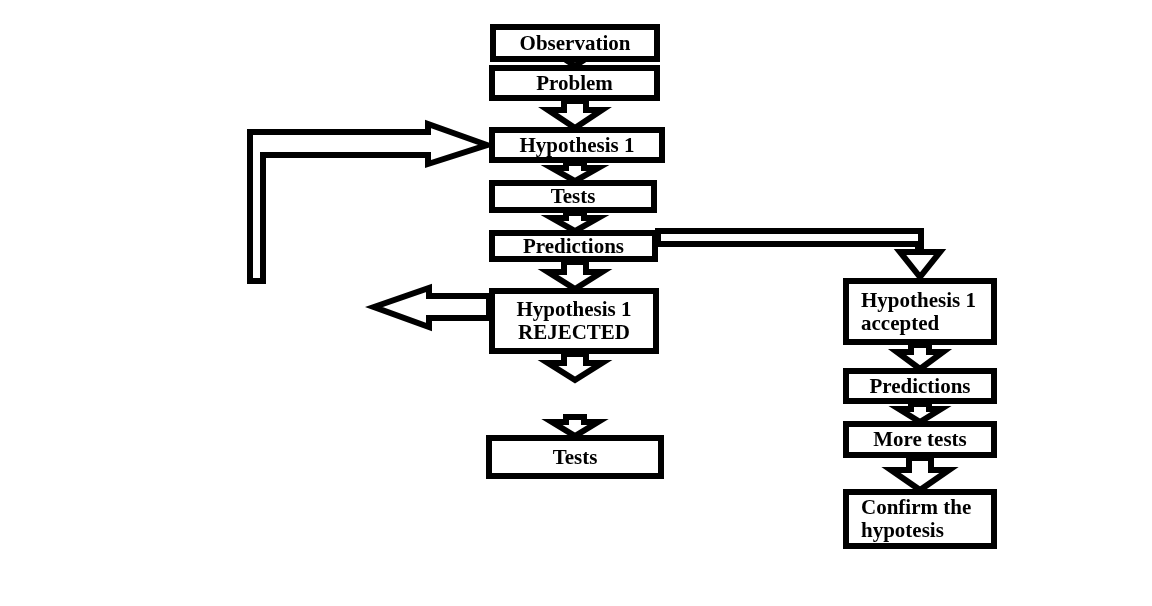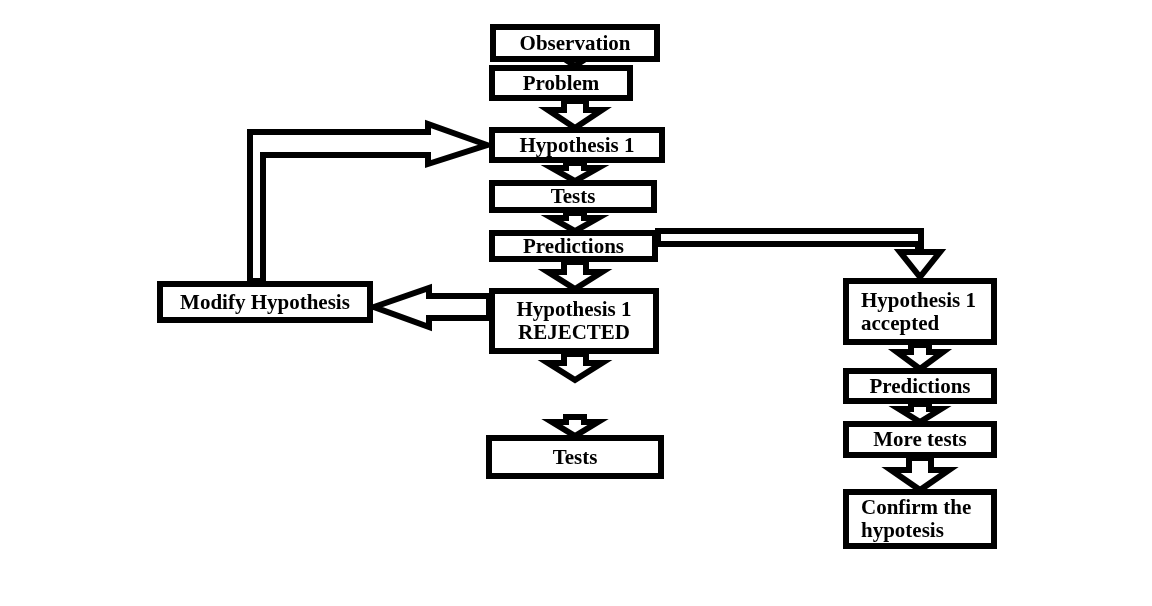--- a/index.html
+++ b/index.html
@@ -85,39 +85,36 @@
     <polygon fill="#ffffff" stroke="#000000" stroke-width="6" stroke-linejoin="miter" points="250,281 250,132 428,132 428,124 487,145 428,164 428,155 263,155 263,281"></polygon>
 
     <polygon fill="#ffffff" stroke="#000000" stroke-width="6" stroke-linejoin="miter" points="658,231 921,231 921,252 940,252 920,277 900,252 918,252 918,244 658,244"></polygon>
 
   </svg>
 
   <div class="node-box" style="left:490px; top:17px; width:170px; height:38px;margin-top:7px;">
     <span class="node-label">Observation</span>
   </div>
 
-  <div class="node-box" style="left:489px; top:65px; width:144px; height:36px;">
+  <div class="node-box" style="left:489px; top:65px; width:171px; height:36px;">
     <span class="node-label">Problem</span>
   </div>
 
   <div class="node-box" style="left:489px; top:127px; width:176px; height:36px;">
     <span class="node-label">Hypothesis 1</span>
   </div>
 
   <div class="node-box" style="left:489px; top:180px; width:168px; height:33px;">
     <span class="node-label">Tests</span>
   </div>
 
   <div class="node-box" style="left:489px; top:230px; width:169px; height:32px;">
     <span class="node-label">Predictions</span>
   </div>
 
-  <div class="node-box" style="left:157px; top:281px; width:216px; height:42px;">
-    <span class="node-label">Modify Hypothesis</span>
-  </div>
 
   <div class="node-box" style="left:489px; top:288px; width:170px; height:66px;">
     <span class="node-label">Hypothesis 1
 REJECTED</span>
   </div>
 
 
   <div class="node-box" style="left:486px; top:435px; width:178px; height:44px;">
     <span class="node-label">Tests</span>
   </div>

